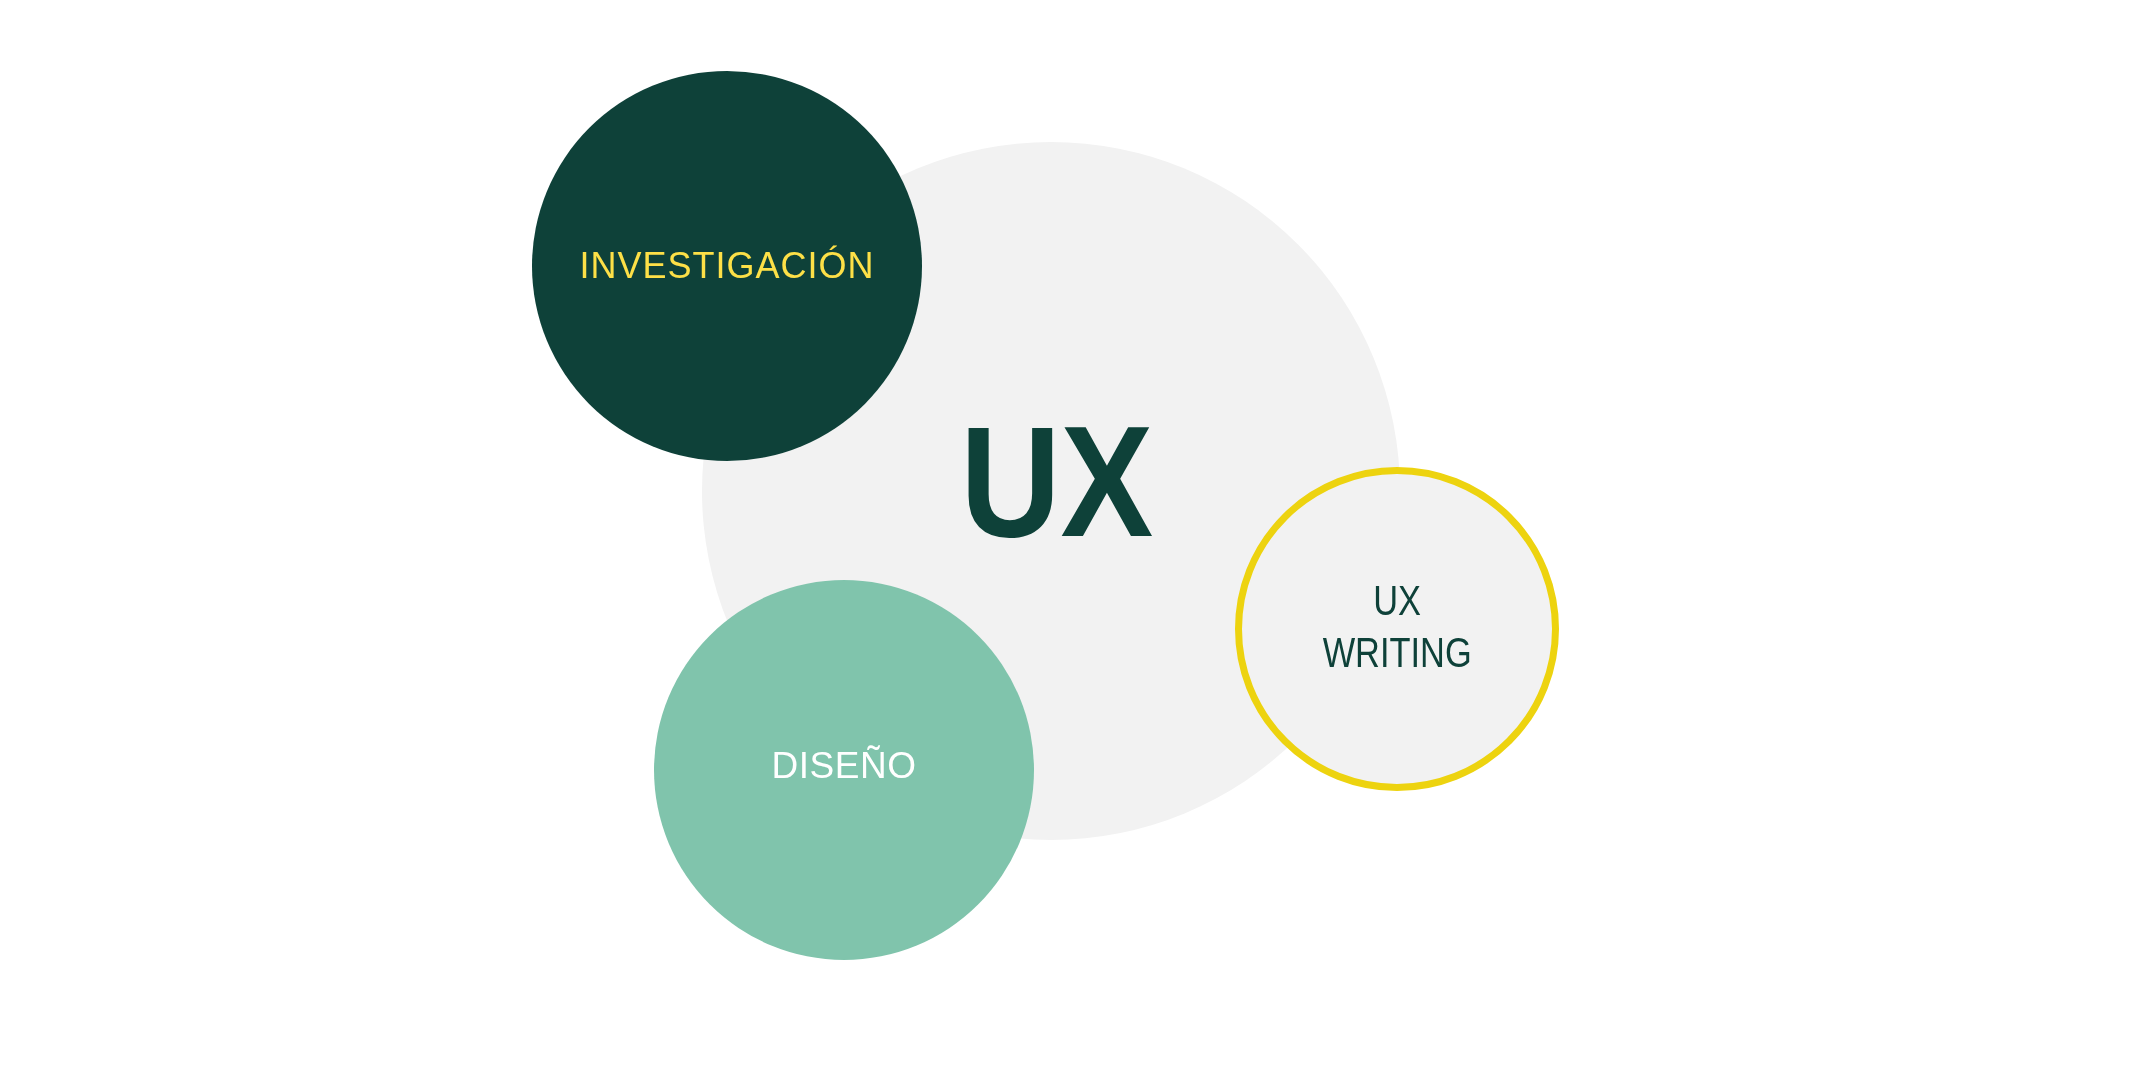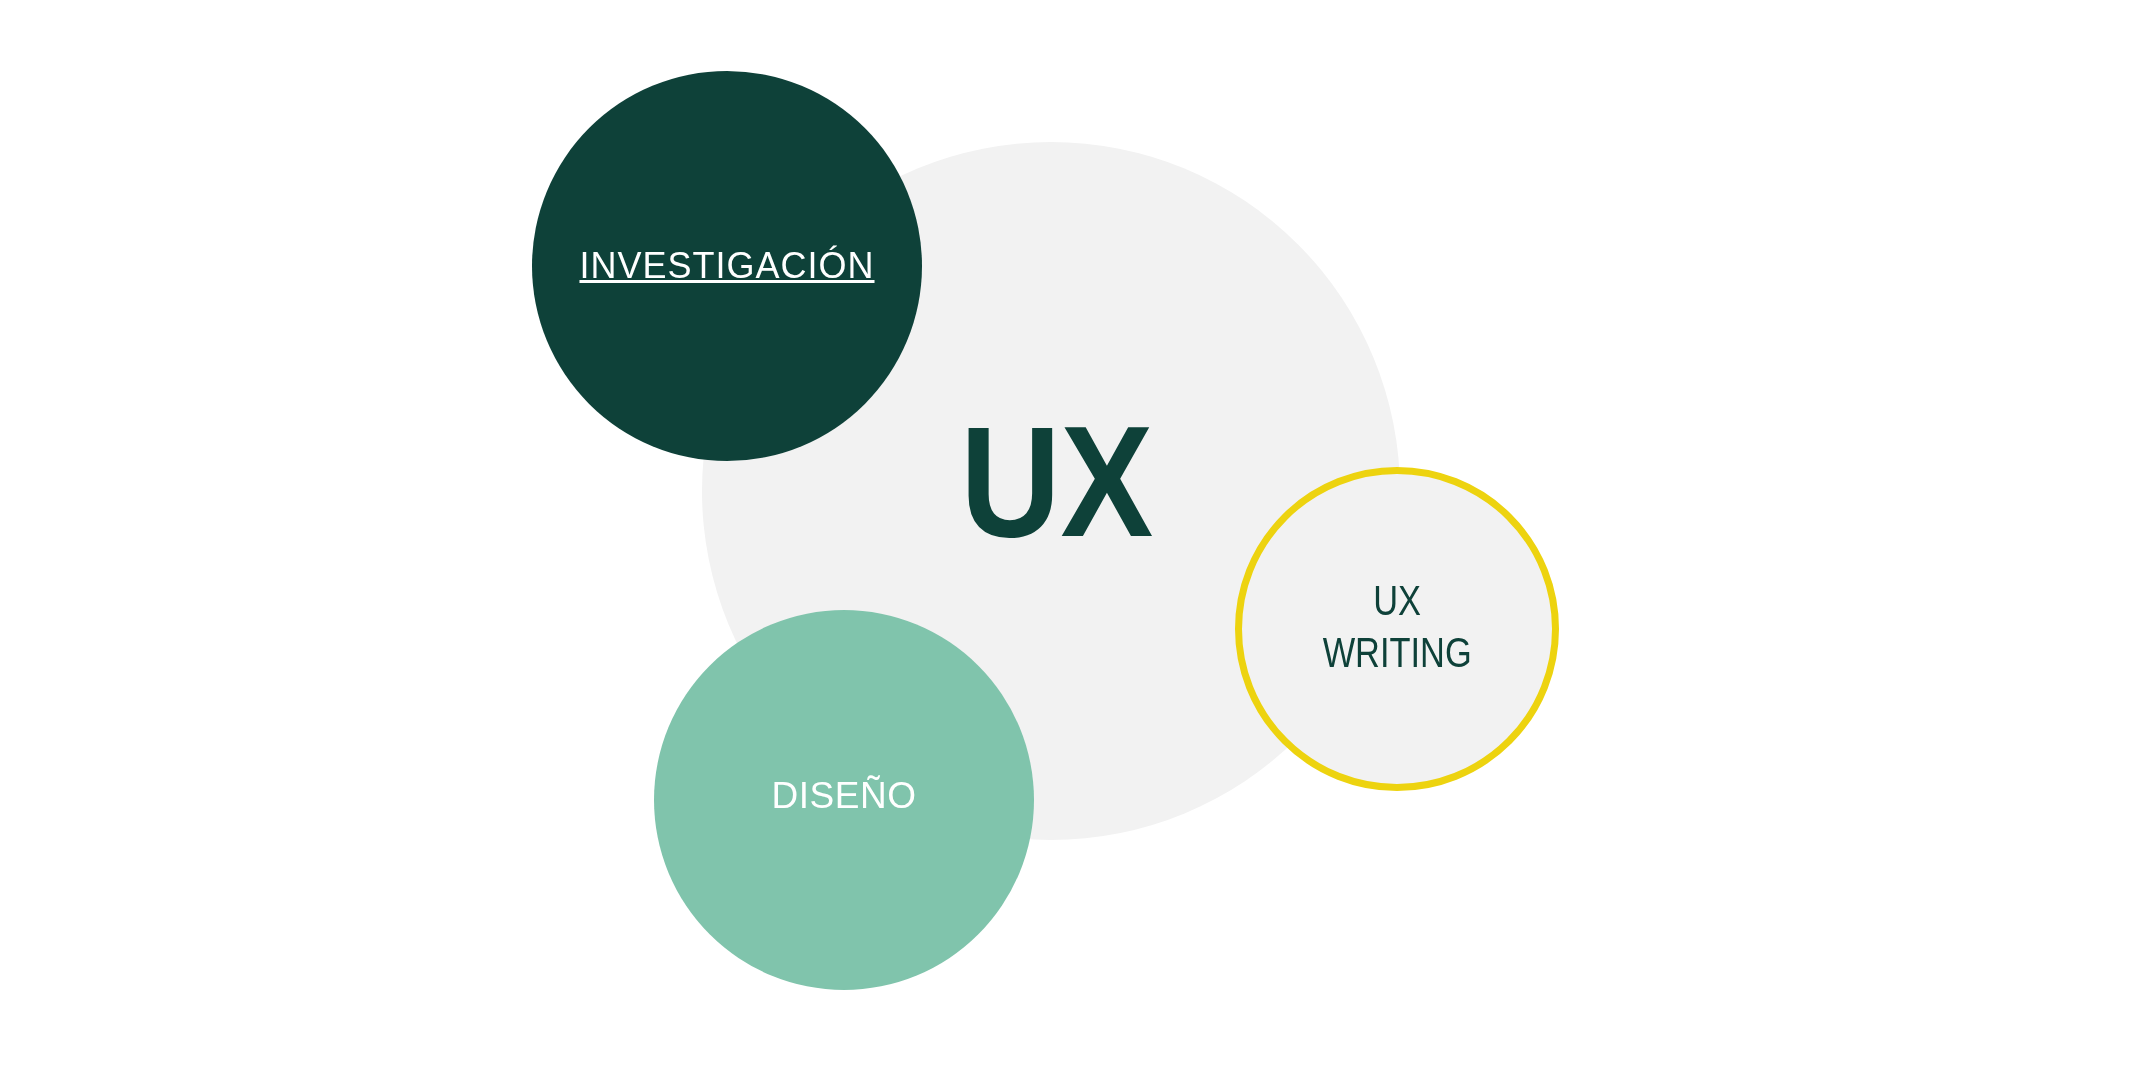--- a/index.html
+++ b/index.html
@@ -83,41 +83,41 @@
   }
   .uxwriting-label {
     font-size: 43px;
     line-height: 52px;
     transform: translateY(-3px) scaleX(0.8);
   }
 
   
   .diseno-circle {
     left: 654px;
-    top: 610px;
+    top: 580px;
     width: 380px;
     height: 380px;
     z-index: 2;
   }
   .diseno-label {
     font-size: 37px;
     letter-spacing: 0.5px;
     transform: translateY(-4px);
   }
 </style>
 </head>
 <body>
 
 <div class="canvas" style="background-color: rgb(255, 255, 255);">
 
   <div class="circle hub-circle" style="background-color: rgb(242, 242, 242); color: rgb(14, 65, 57);">
     <span class="circle-label hub-label">UX</span>
   </div>
 
-  <div class="circle investigacion-circle" style="background-color: rgb(14, 65, 57); color: #ffffff; text-decoration: underline;">
+  <div class="circle investigacion-circle" style="background-color: rgb(14, 65, 57); color: #fde047;">
     <span class="circle-label investigacion-label">INVESTIGACIÓN</span>
   </div>
 
 
   <div class="circle uxwriting-circle" style="background-color: rgb(242, 242, 242); border-color: rgb(237, 211, 15); color: rgb(14, 65, 57);">
     <span class="circle-label uxwriting-label">UX
 WRITING</span>
   </div>
 
   <div class="circle diseno-circle" style="background-color: rgb(128, 196, 172); color: rgb(255, 255, 255);">

